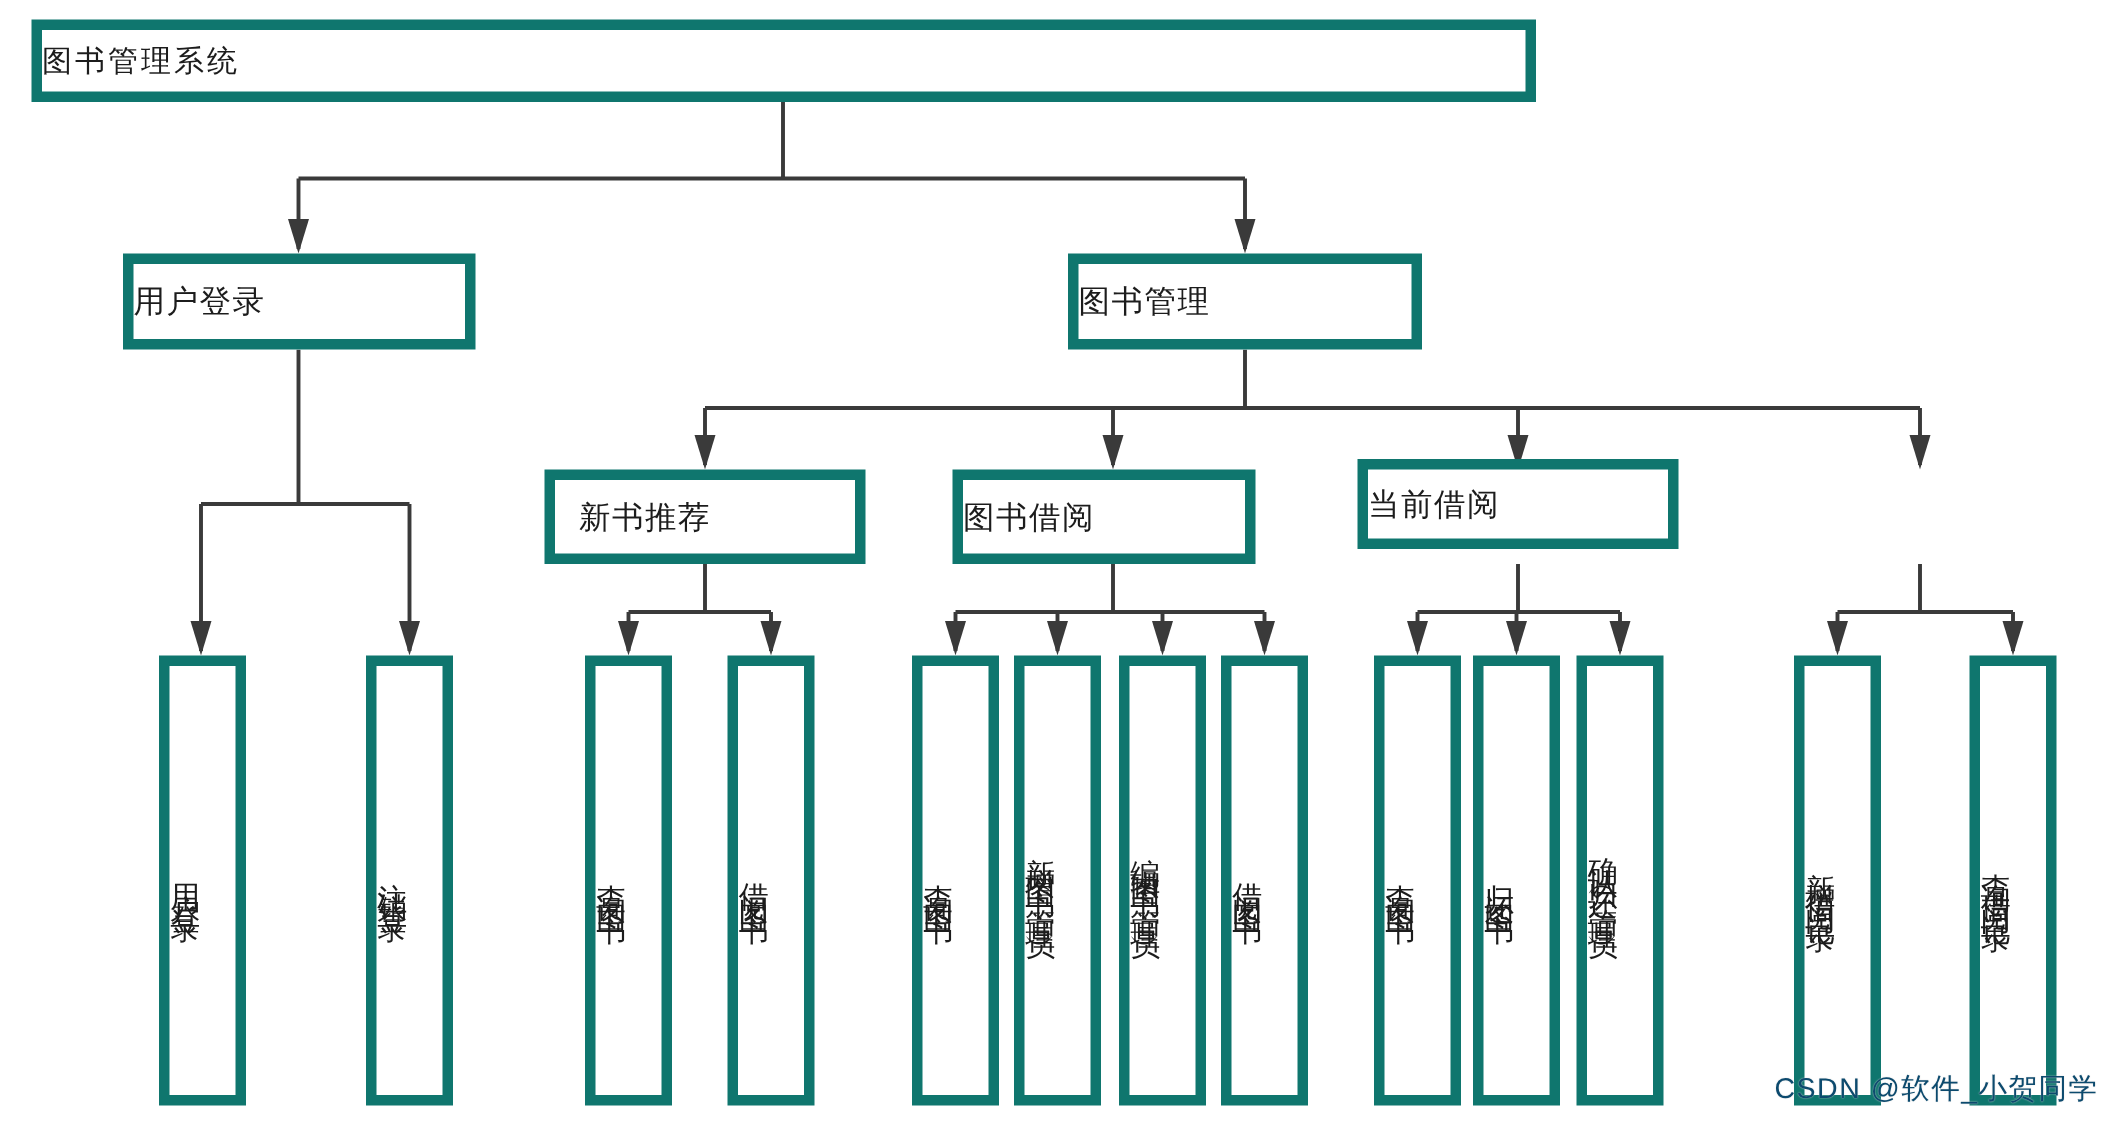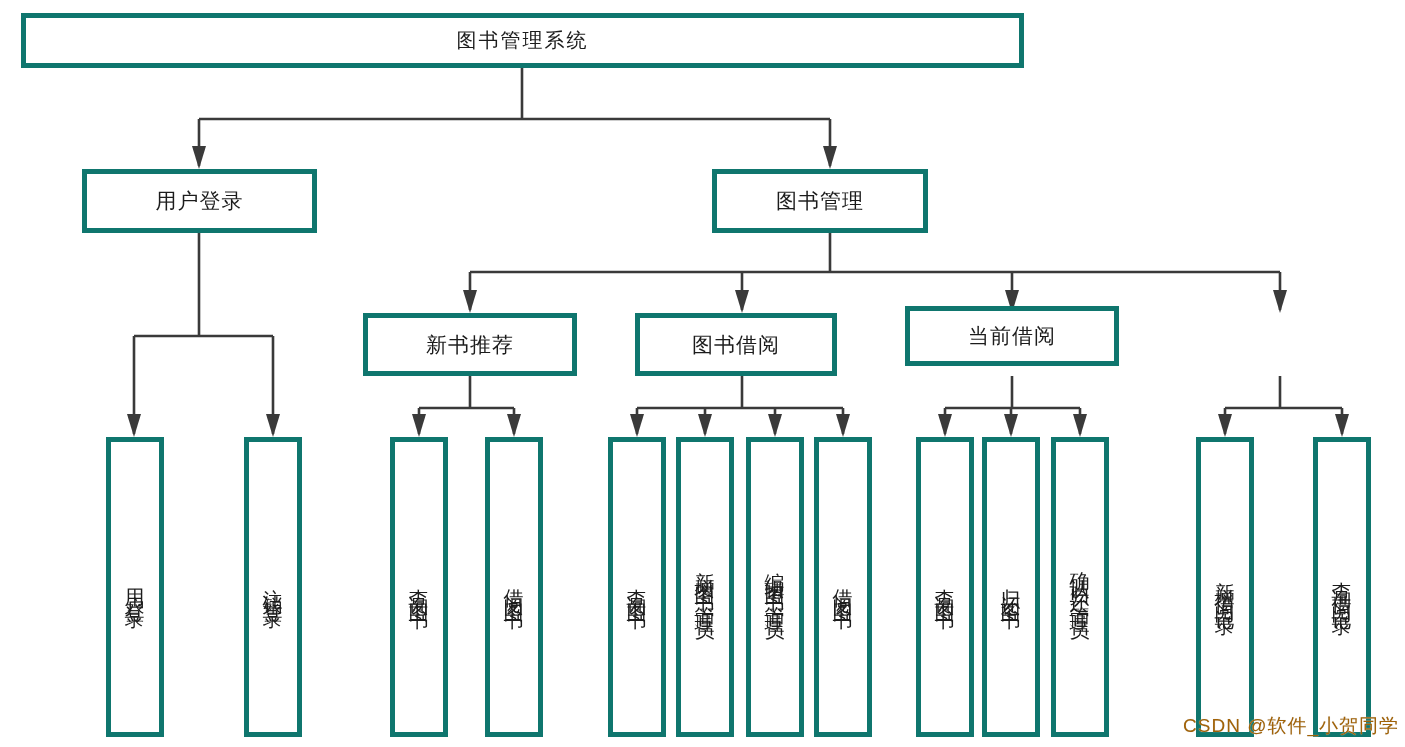--- a/index.html
+++ b/index.html
@@ -4,59 +4,59 @@
 <style>
   * { margin: 0; padding: 0; box-sizing: border-box; }
   html, body { background: #ffffff; }
   body {
     font-family: "Liberation Sans", "DejaVu Sans", sans-serif;
     width: 1405px; height: 747px; position: relative; overflow: hidden;
   }
   #canvas { position: absolute; left: 0; top: 0; width: 1405px; height: 747px; }
   #wires { position: absolute; left: 0; top: 0; z-index: 0; }
   .node {
-    position: absolute; background: #ffffff; border: 5px solid #0f766e;
-    display: flex; align-items: center; justify-content: center;
+    position: absolute; background: #ffffff; border: 7px solid #0f766e;
+    display: flex; align-items: center; justify-content: flex-start;
     z-index: 1; color: #1c1c1c;
   }
   .node.h { font-size: 21px; letter-spacing: 1px; }
   .node.root { font-size: 20px; letter-spacing: 2px; }
   .node.v {
     font-size: 20px;
   }
   .node.v .vtext {
     writing-mode: vertical-rl; text-orientation: mixed;
     letter-spacing: 7px; line-height: 1;
     max-height: 286px; white-space: nowrap;
   }
   
   .n-root          { left: 21px;   top: 13px;  width: 1003px; height: 55px; }
   .n-user-login    { left: 82px;   top: 169px; width: 235px;  height: 64px; }
-  .n-book-mgmt     { left: 712px;  top: 169px; width: 216px;  height: 64px; }
-  .n-new-books     { left: 363px;  top: 313px; width: 214px;  height: 63px; }
+  .n-book-mgmt     { left: 712px;  top: 169px; width: 236px;  height: 64px; }
+  .n-new-books     { left: 363px;  top: 313px; width: 214px;  height: 63px; padding-left: 16px; }
   .n-book-borrow   { left: 635px;  top: 313px; width: 202px;  height: 63px; }
   .n-current-borrow{ left: 905px;  top: 306px; width: 214px;  height: 60px; }
   .n-borrow-records{ left: 1173px; top: 313px; width: 214px;  height: 63px; }
   .leaf { top: 437px; width: 58px; height: 300px; }
   .l-1  { left: 106px; }
   .l-2  { left: 244px; }
   .l-3  { left: 390px; }
   .l-4  { left: 485px; }
   .l-5  { left: 608px; }
   .l-6  { left: 676px; }
   .l-7  { left: 746px; }
   .l-8  { left: 814px; }
   .l-9  { left: 916px; }
   .l-10 { left: 982px; }
   .l-11 { left: 1051px; }
   .l-12 { left: 1196px; }
   .l-13 { left: 1313px; }
   #watermark {
     position: absolute; right: 6px; bottom: 8px; z-index: 2;
-    font-size: 19px; color: #a16207; letter-spacing: 1px;
+    font-size: 19px; color: #0c4a6e; letter-spacing: 1px;
     text-shadow: 0 0 1px #d8d8d8;
   }
 </style>
 </head>
 <body>
 
 <div id="canvas">
 
   <svg id="wires" width="1405" height="747" viewBox="0 0 1405 747">
     <g stroke="#3a3a3a" stroke-width="2.6" fill="none">

